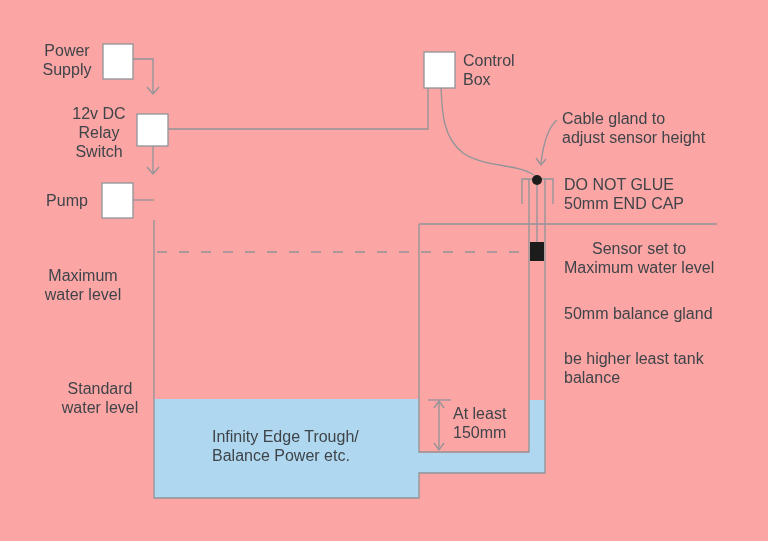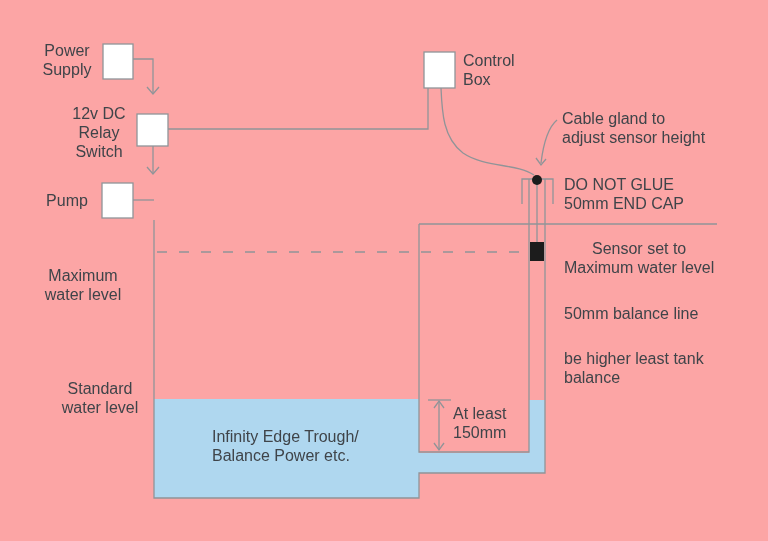--- a/index.html
+++ b/index.html
@@ -98,21 +98,21 @@
     <div>DO NOT GLUE</div>
     <div>50mm END CAP</div>
   </div>
 
   <div class="lbl" style="left:564px;top:239px;text-align:center;">
     <div>Sensor set to</div>
     <div>Maximum water level</div>
   </div>
 
   <div class="lbl" style="left:564px;top:304px;">
-    <div>50mm balance line</div>
+    <div>50mm balance gland</div>
   </div>
 
   <div class="lbl" style="left:564px;top:349px;">
     <div>be higher least tank</div>
     <div>balance</div>
   </div>
 
   <div class="lbl center" style="left:38px;top:240px;width:90px;margin-top:26px;">
     <div>Maximum</div>
     <div>water level</div>

